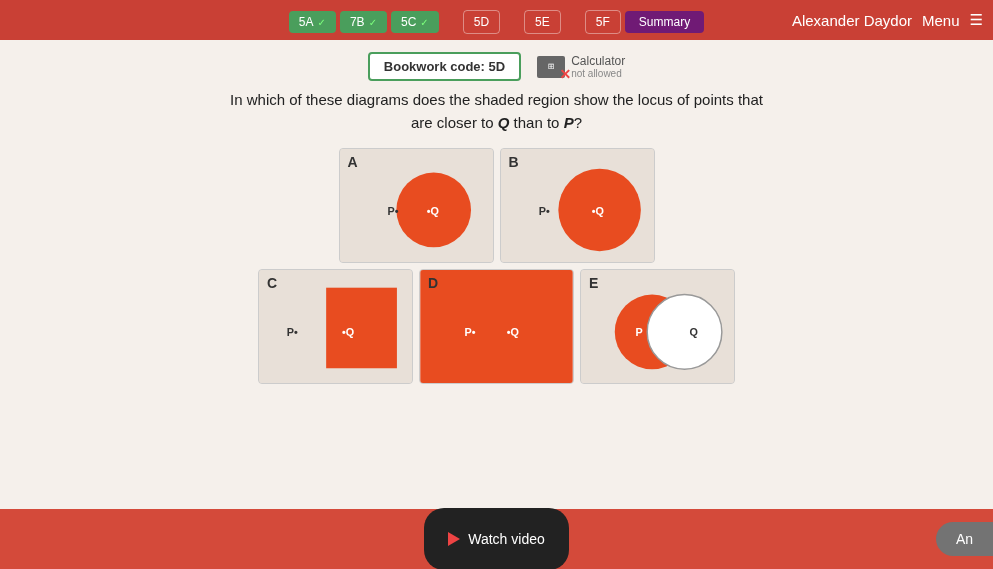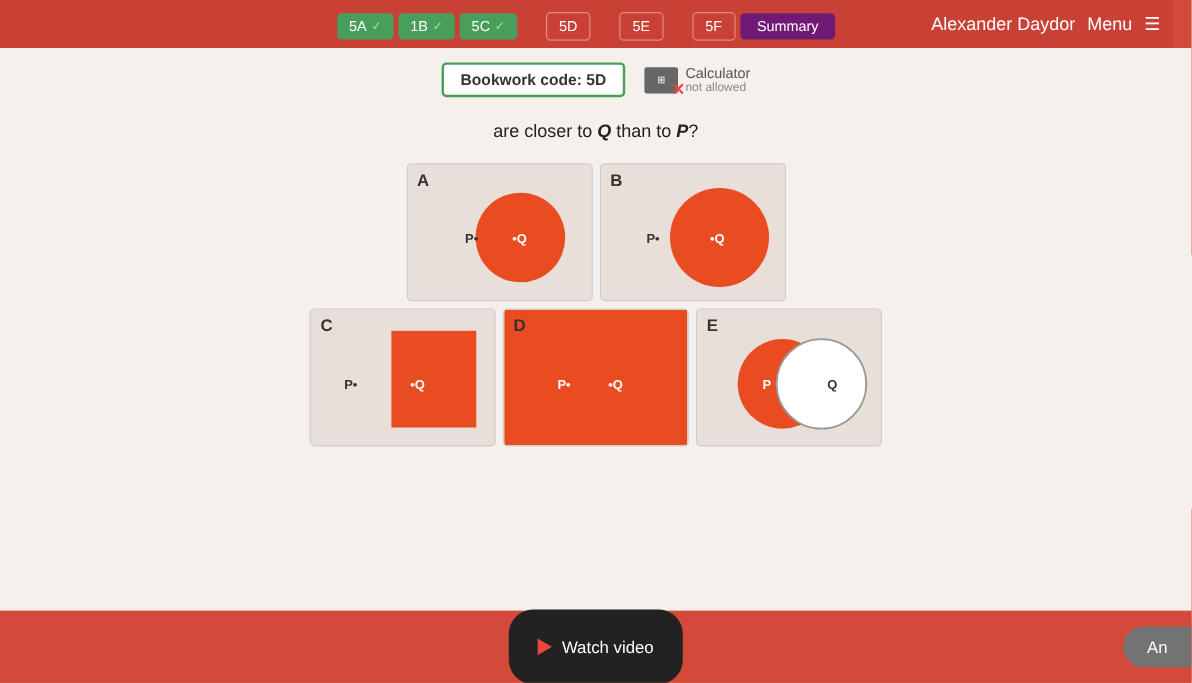--- a/index.html
+++ b/index.html
@@ -11,21 +11,21 @@
       font-family: Arial, sans-serif;
       overflow: hidden;
       position: relative;
     }
 
     
     .top-bar {
       position: absolute;
       top: 0;
       left: 0;
-      right: 16px;
+      right: 0;
       height: 44px;
       background: #c94035;
       display: flex;
       align-items: center;
       justify-content: center;
       gap: 4px;
       padding: 0 10px;
     }
 
     .top-bar-right {
@@ -92,21 +92,21 @@
       flex-direction: column;
       align-items: center;
       padding: 12px 20px;
     }
 
     
     .bookwork-bar {
       display: flex;
       align-items: center;
       gap: 16px;
-      margin-bottom: 18px;
+      margin-bottom: 8px;
     }
 
     .bookwork-badge {
       background: white;
       border: 2px solid #4a9e5c;
       color: #333;
       border-radius: 4px;
       padding: 5px 14px;
       font-size: 13px;
       font-weight: bold;
@@ -254,21 +254,21 @@
   </style>
 </head>
 <body>
 
 <div class="top-bar">
   <button class="nav-tab">
     <span>5A</span>
     <span class="checkmark">✓</span>
   </button>
   <button class="nav-tab">
-    <span>1B</span>
+    <span>7B</span>
     <span class="checkmark">✓</span>
   </button>
   <button class="nav-tab">
     <span>5C</span>
     <span class="checkmark">✓</span>
   </button>
   <button class="nav-tab-inactive">
     <span>5D</span>
   </button>
   <button class="nav-tab-inactive">
@@ -298,20 +298,21 @@
         <span class="calc-x">✕</span>
       </div>
       <div>
         <div>Calculator</div>
         <div style="font-size:10px;color:#888;">not allowed</div>
       </div>
     </div>
   </div>
 
   <div class="question-text">
+    <div>In which of these diagrams does the shaded region show the locus of points that</div>
     <div>
       are closer to <span class="formula">Q</span> than to <span class="formula">P</span>?
     </div>
   </div>
 
   <div class="diagrams-grid">
 
     <div class="diagrams-row">
 
       <div class="diagram-box">

